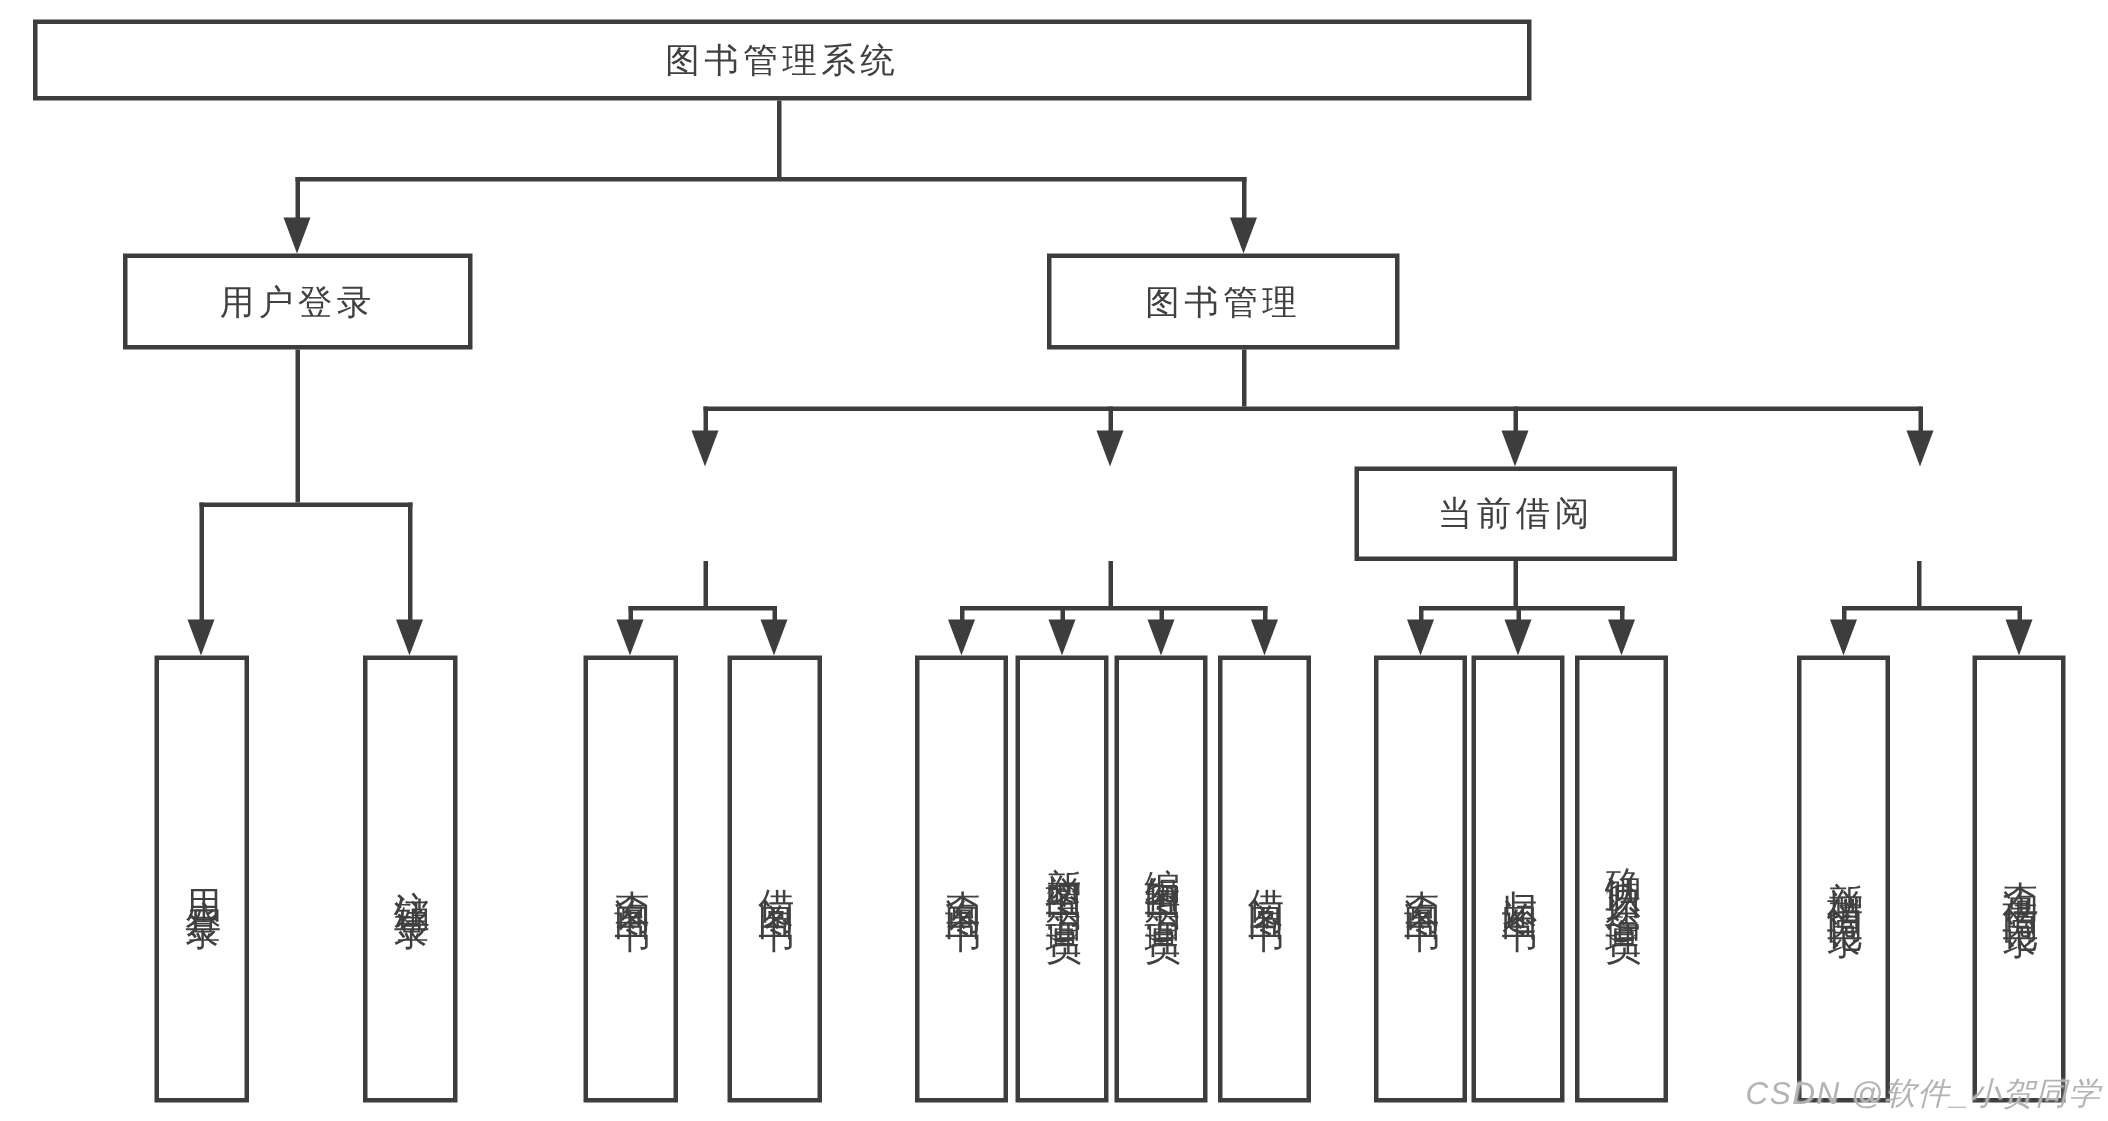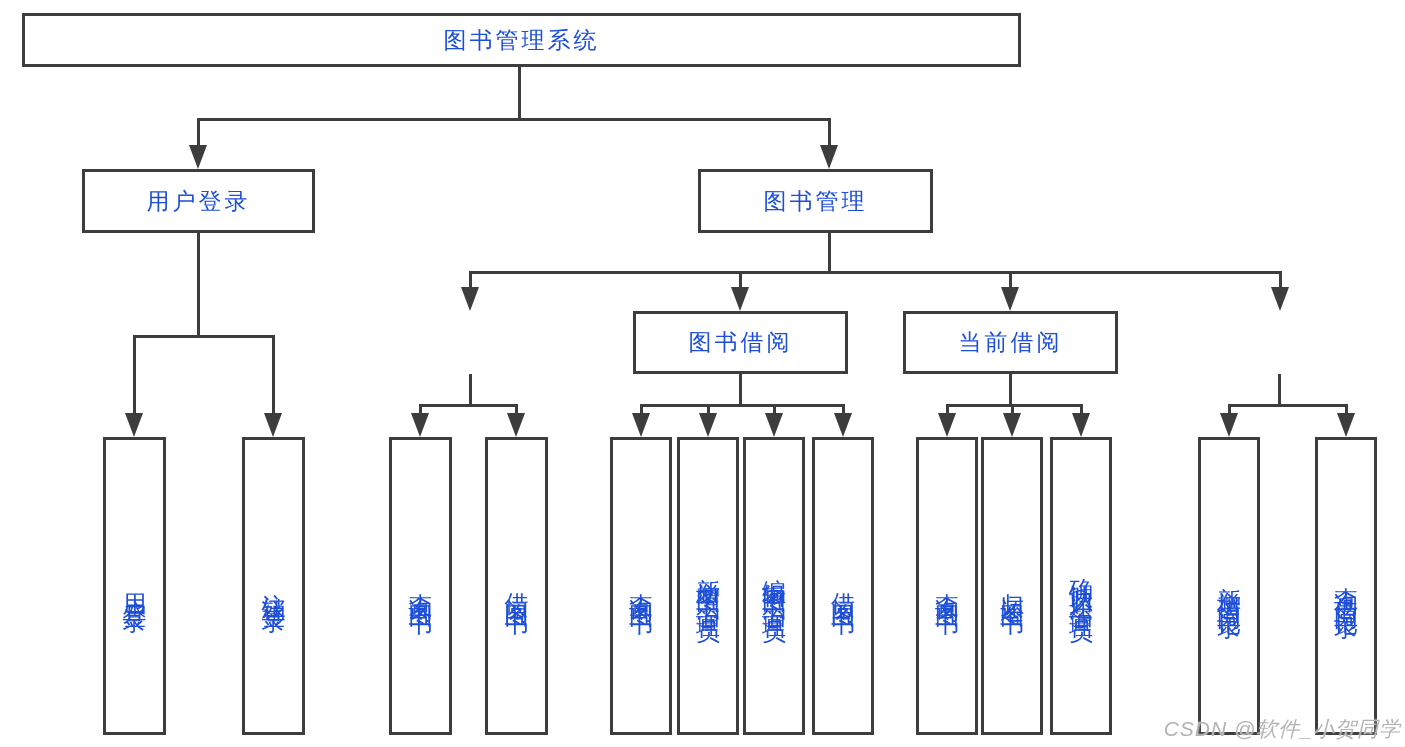--- a/index.html
+++ b/index.html
@@ -13,21 +13,21 @@
   .box{
     position:absolute;
     box-sizing:border-box;
     border:3px solid #3d3d3d;
     background:#ffffff;
     display:flex;
     align-items:center;
     justify-content:center;
   }
   .box .lbl{
-    color:#1d4ed8;
+    color:#404040;
     font-size:23px;
     letter-spacing:3px;
     white-space:nowrap;
   }
   .box.v .lbl{
     writing-mode:vertical-rl;
     white-space:normal;
     font-size:24px;
     letter-spacing:6px;
     line-height:1;
@@ -89,23 +89,20 @@
   <div class="line" style="left:469px;top:271px;width:812px;height:3px"></div>
   <div class="line" style="left:469px;top:271px;width:3px;height:18px"></div>
   <div class="arrow" style="left:461px;top:287px"></div>
   <div class="line" style="left:739px;top:271px;width:3px;height:18px"></div>
   <div class="arrow" style="left:731px;top:287px"></div>
   <div class="line" style="left:1009px;top:271px;width:3px;height:18px"></div>
   <div class="arrow" style="left:1001px;top:287px"></div>
   <div class="line" style="left:1279px;top:271px;width:3px;height:18px"></div>
   <div class="arrow" style="left:1271px;top:287px"></div>
 
-  <div class="box" style="left:633px;top:311px;width:215px;height:63px">
-    <span class="lbl">图书借阅</span>
-  </div>
   <div class="box" style="left:903px;top:311px;width:215px;height:63px">
     <span class="lbl">当前借阅</span>
   </div>
 
   <div class="line" style="left:469px;top:374px;width:3px;height:30px"></div>
   <div class="line" style="left:419px;top:404px;width:99px;height:3px"></div>
   <div class="line" style="left:419px;top:404px;width:3px;height:11px"></div>
   <div class="arrow" style="left:411px;top:413px"></div>
   <div class="line" style="left:515px;top:404px;width:3px;height:11px"></div>
   <div class="arrow" style="left:507px;top:413px"></div>

